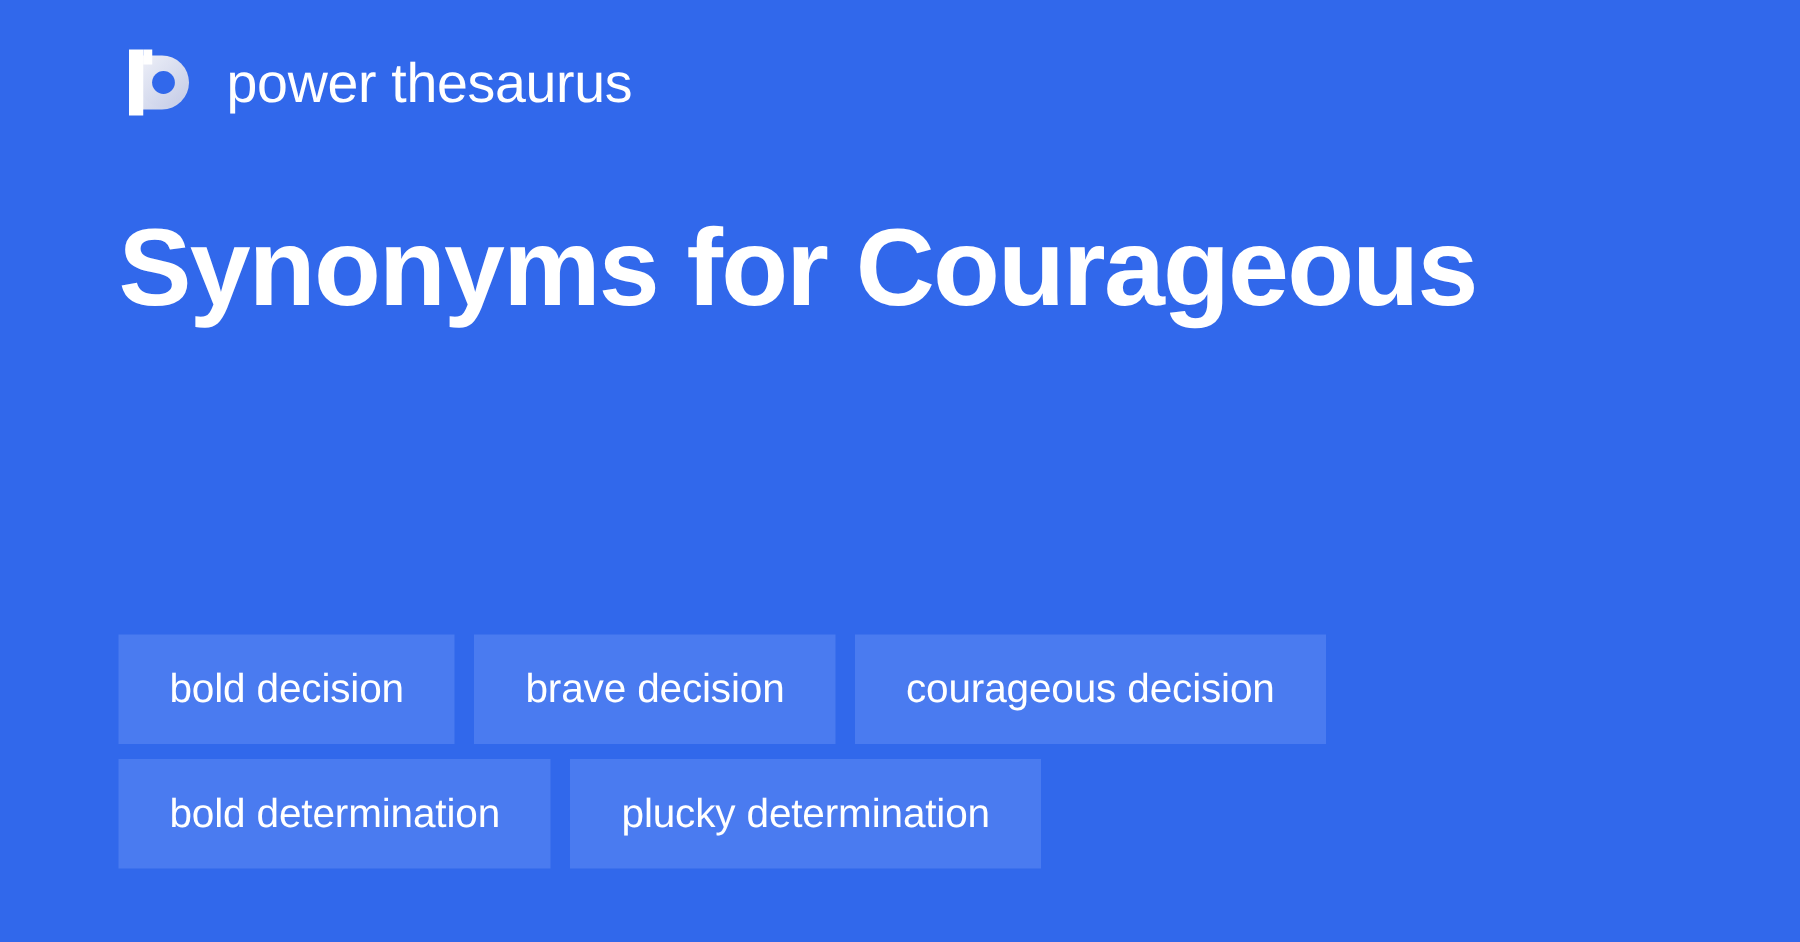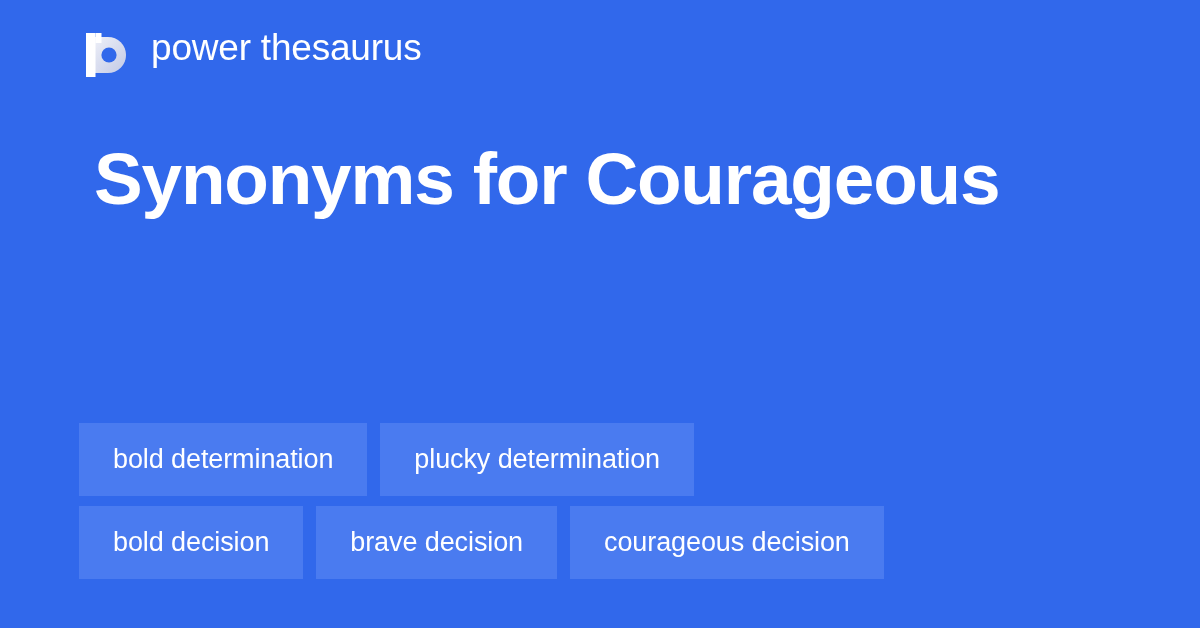--- a/index.html
+++ b/index.html
@@ -23,20 +23,21 @@
     height: 628px;
     background: #3168eb;
   }
 
   
   .brand {
     position: absolute;
     left: 79px;
     top: 29px;
     display: flex;
+    align-items: center;
     gap: 20px;
   }
 
   .brand-logo {
     width: 52px;
     height: 52px;
     display: block;
     flex: 0 0 auto;
   }
 
@@ -45,21 +46,21 @@
     line-height: 1;
     color: #ffffff;
     font-weight: 400;
     letter-spacing: -0.2px;
     white-space: nowrap;
   }
 
   
   .heading {
     position: absolute;
-    left: 94px;
+    left: 79px;
     top: 139px;
     width: 1060px;
     color: #ffffff;
     font-size: 73px;
     font-weight: 700;
     line-height: 1.09;
     letter-spacing: -1.2px;
   }
   .heading-line { display: block; white-space: nowrap; }
 
@@ -126,25 +127,25 @@
     <span class="brand-name">power thesaurus</span>
   </div>
 
   <h1 class="heading">
     <span class="heading-line">Synonyms for Courageous</span>
   </h1>
 
   <div class="chips">
 
     <div class="chip-row">
-      <button class="chip">bold determination</button>
-      <button class="chip">plucky determination</button>
+      <button class="chip">bold decision</button>
+      <button class="chip">brave decision</button>
+      <button class="chip">courageous decision</button>
     </div>
 
     <div class="chip-row">
-      <button class="chip">bold decision</button>
-      <button class="chip">brave decision</button>
-      <button class="chip">courageous decision</button>
+      <button class="chip">bold determination</button>
+      <button class="chip">plucky determination</button>
     </div>
 
   </div>
 
 </div>
 
 </body></html>

